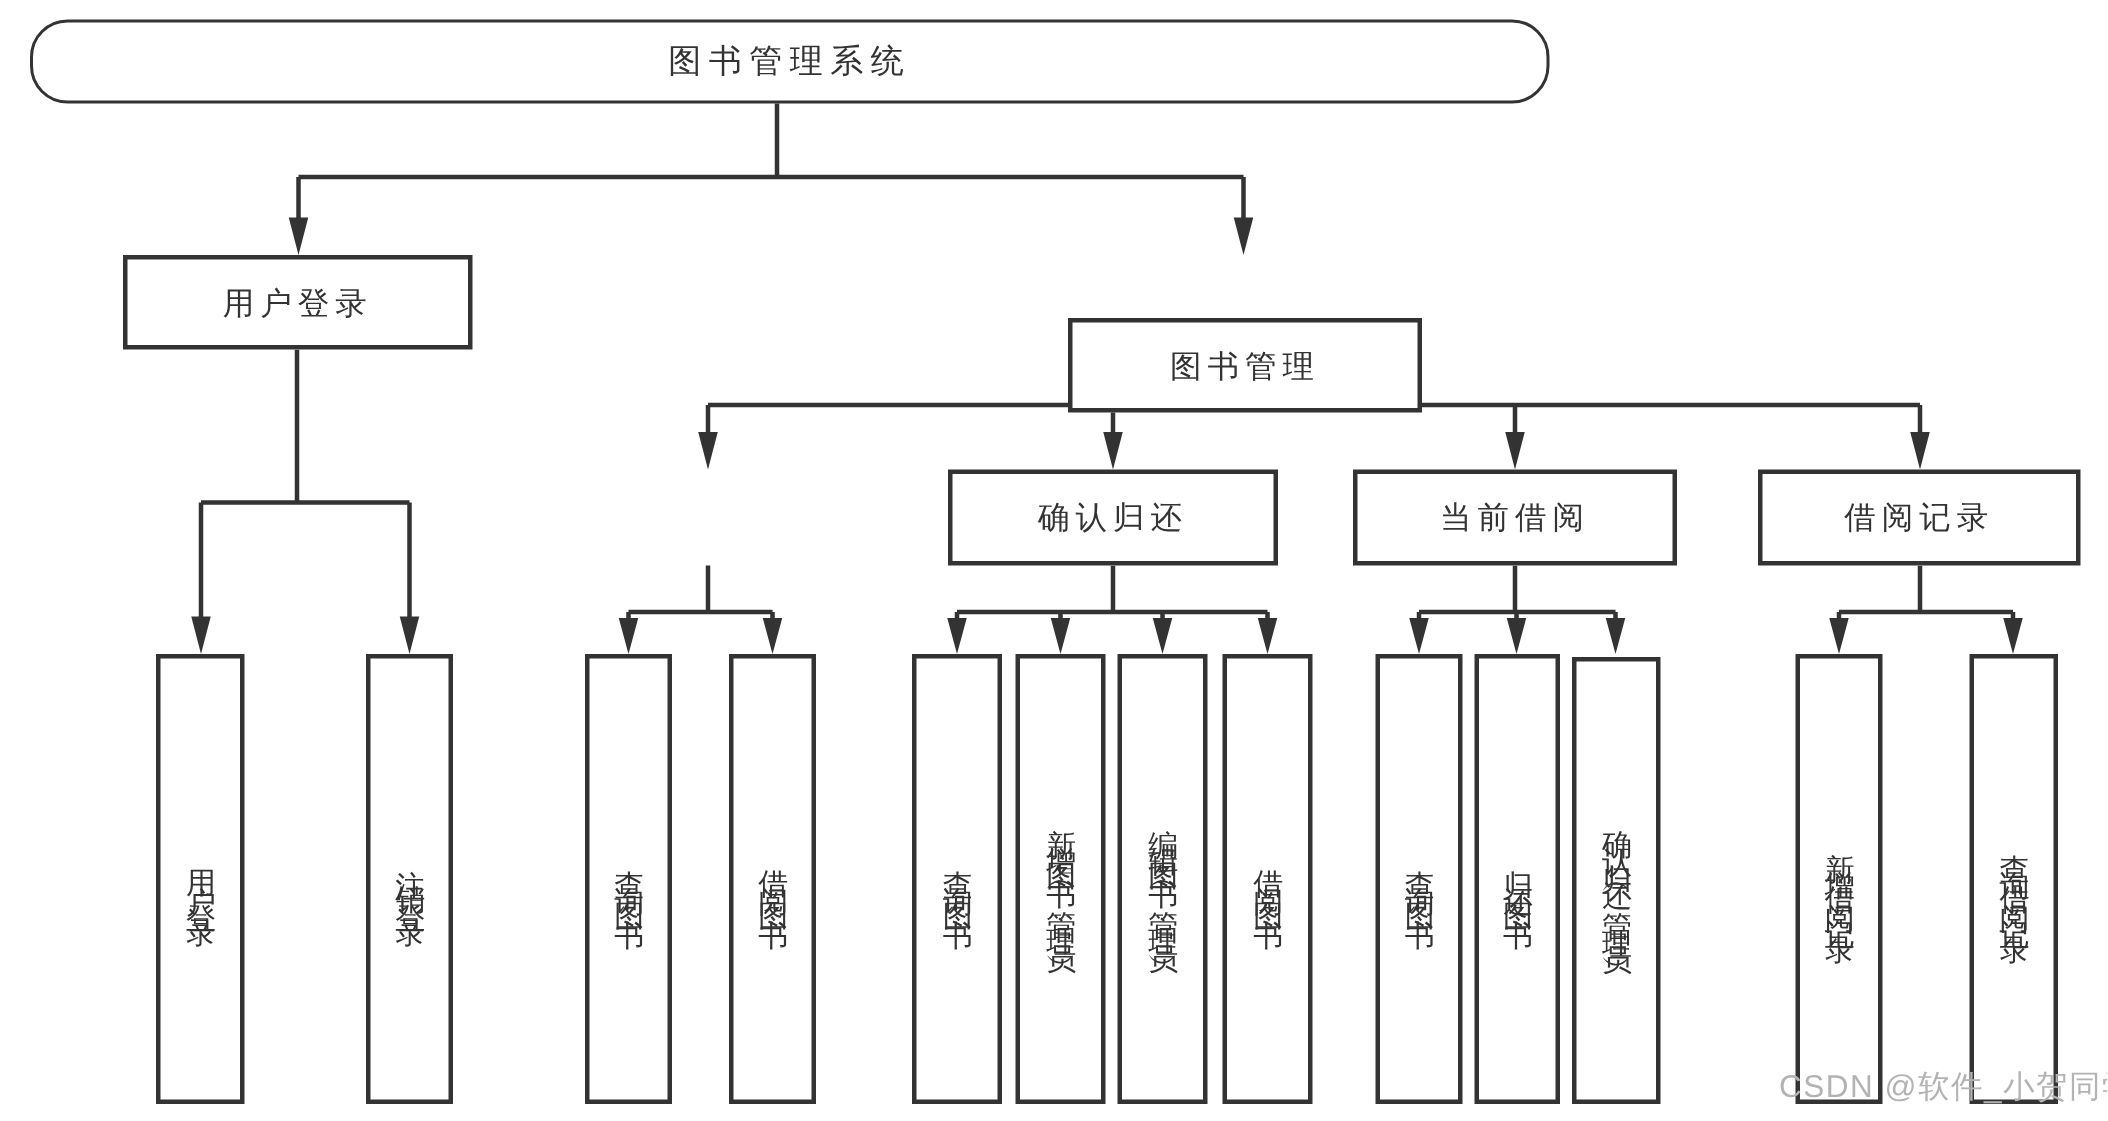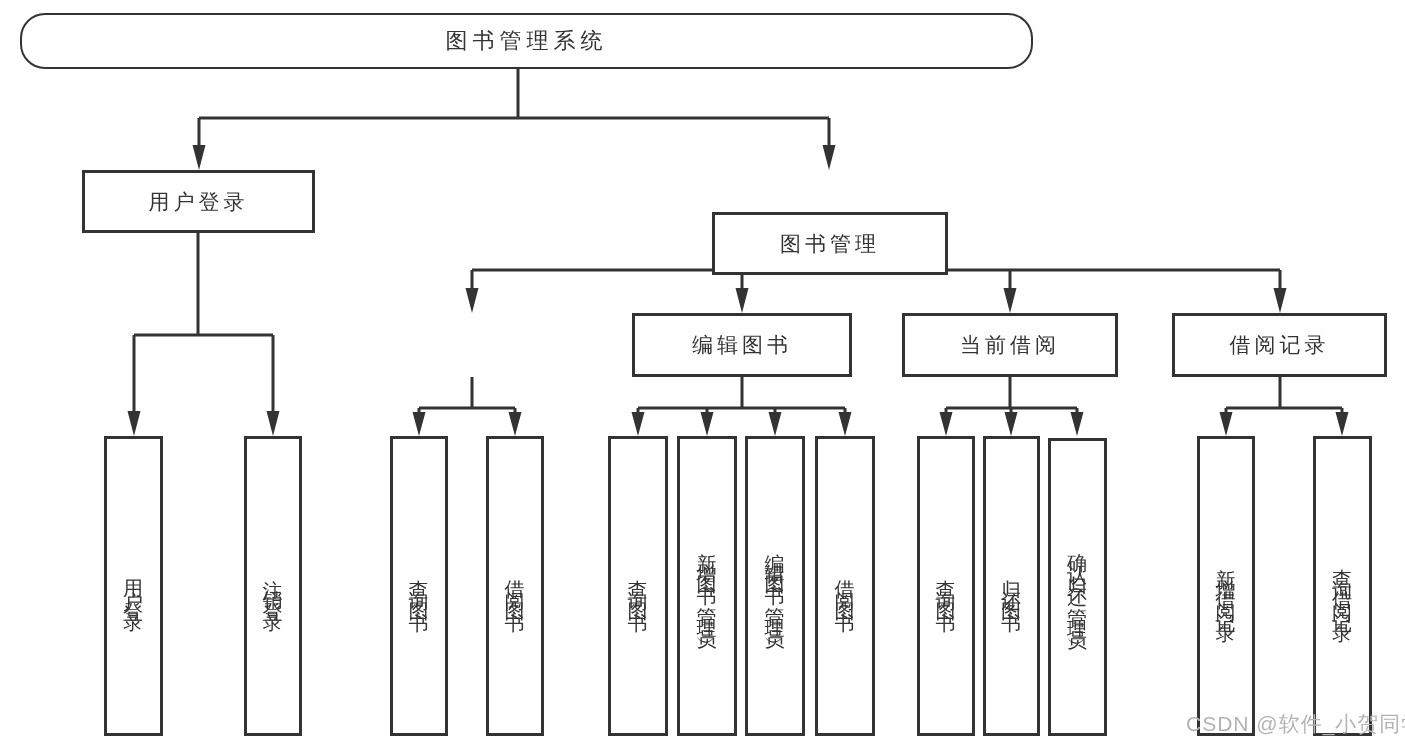--- a/index.html
+++ b/index.html
@@ -116,21 +116,21 @@
   </div>
 
   <div class="box" style="left:82px; top:170px; width:233px; height:63px;">
     <span>用户登录</span>
   </div>
   <div class="box" style="left:712px; top:170px; width:236px; height:63px;margin-top:42px;">
     <span>图书管理</span>
   </div>
 
   <div class="box" style="left:632px; top:313px; width:220px; height:64px;">
-    <span>编辑图书</span>
+    <span>确认归还</span>
   </div>
   <div class="box" style="left:1172px; top:313px; width:215px; height:64px;">
     <span>借阅记录</span>
   </div>
   <div class="box" style="left:902px; top:313px; width:216px; height:64px;">
     <span>当前借阅</span>
   </div>
 
   <div class="box leaf" style="left:104px; top:436px; width:59px; height:300px;">
     <span class="vtext">用户登录</span>

